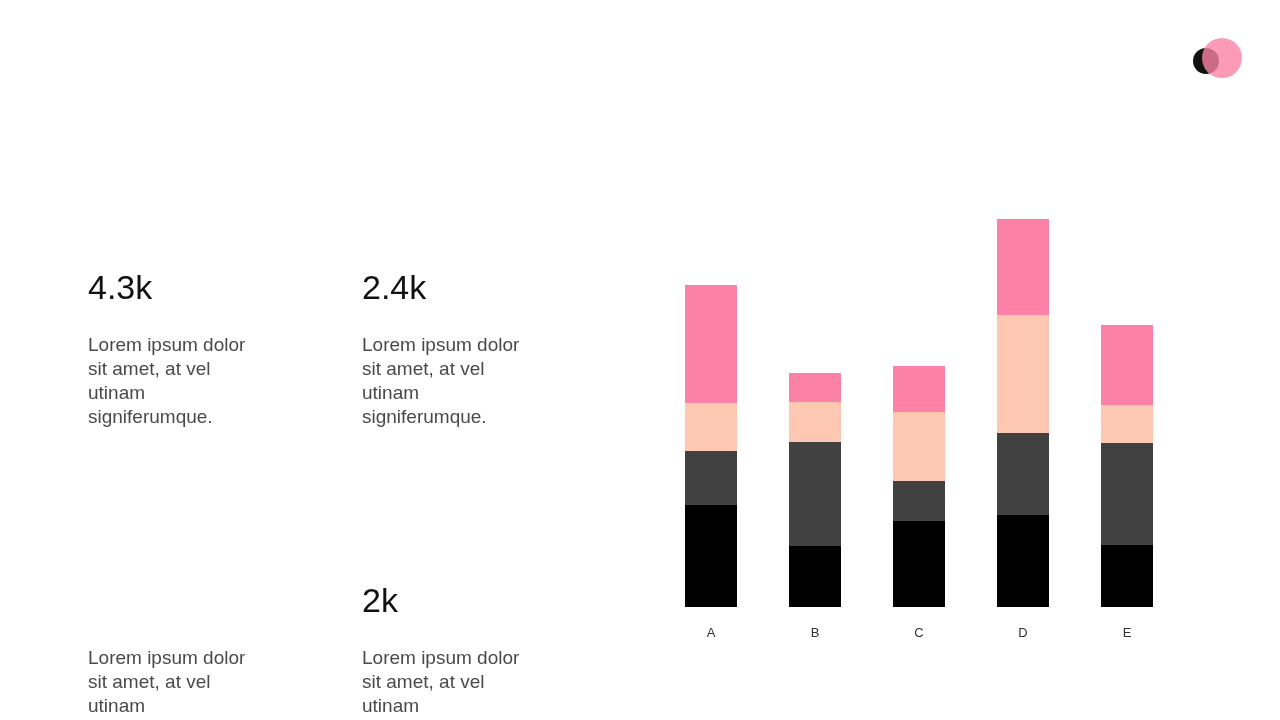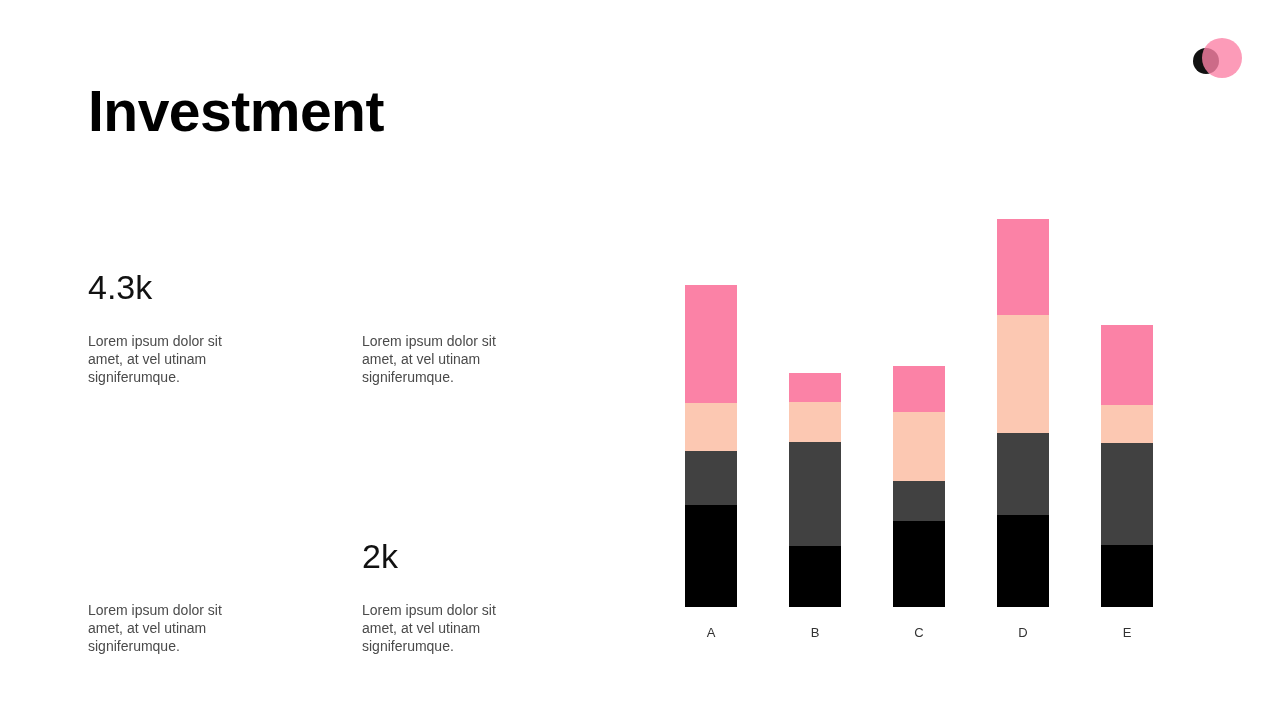--- a/index.html
+++ b/index.html
@@ -35,21 +35,21 @@
   .stats-row { display:flex;align-items:flex-end; }
   .stats-row.second { margin-top:151px; }
   .stat { width:274px; }
   .stat:last-child { width:196px; }
   .stat-value {
     font-size:34px; font-weight:400; color:#111111;
     line-height:1.15; letter-spacing:0px;
   }
   .stat-desc {
     margin-top:26px;
-    font-size:14px; font-weight:400; color:#4a4a4a;
+    font-size:19px; font-weight:400; color:#4a4a4a;
     line-height:1.27; max-width:172px;
   }
 
   
   .chart {
     position:absolute; left:660px; top:170px;
     width:520px; height:470px;
   }
   .bars {
     position:absolute; left:0; bottom:33px;
@@ -69,29 +69,29 @@
 </head>
 <body>
 
 <div class="slide">
 
   <div class="logo">
     <span class="dot-black"></span>
     <span class="dot-pink"></span>
   </div>
 
-  <h1 class="page-title">Investment</h1>
 
   <div class="stats">
     <div class="stats-row first">
       <div class="stat">
         <div class="stat-value">4.3k</div>
         <div class="stat-desc">Lorem ipsum dolor sit amet, at vel utinam signiferumque.</div>
       </div>
       <div class="stat">
+        <div class="stat-value">2.4k</div>
         <div class="stat-desc">Lorem ipsum dolor sit amet, at vel utinam signiferumque.</div>
       </div>
     </div>
     <div class="stats-row second">
       <div class="stat">
         <div class="stat-desc">Lorem ipsum dolor sit amet, at vel utinam signiferumque.</div>
       </div>
       <div class="stat">
         <div class="stat-value">2k</div>
         <div class="stat-desc">Lorem ipsum dolor sit amet, at vel utinam signiferumque.</div>

